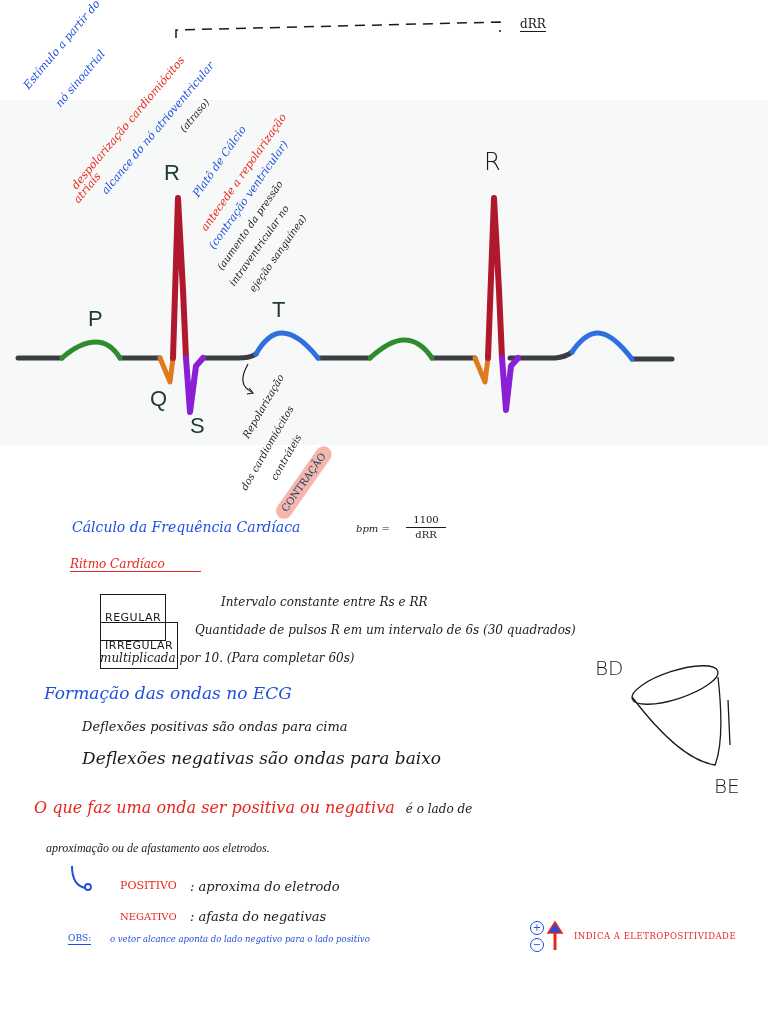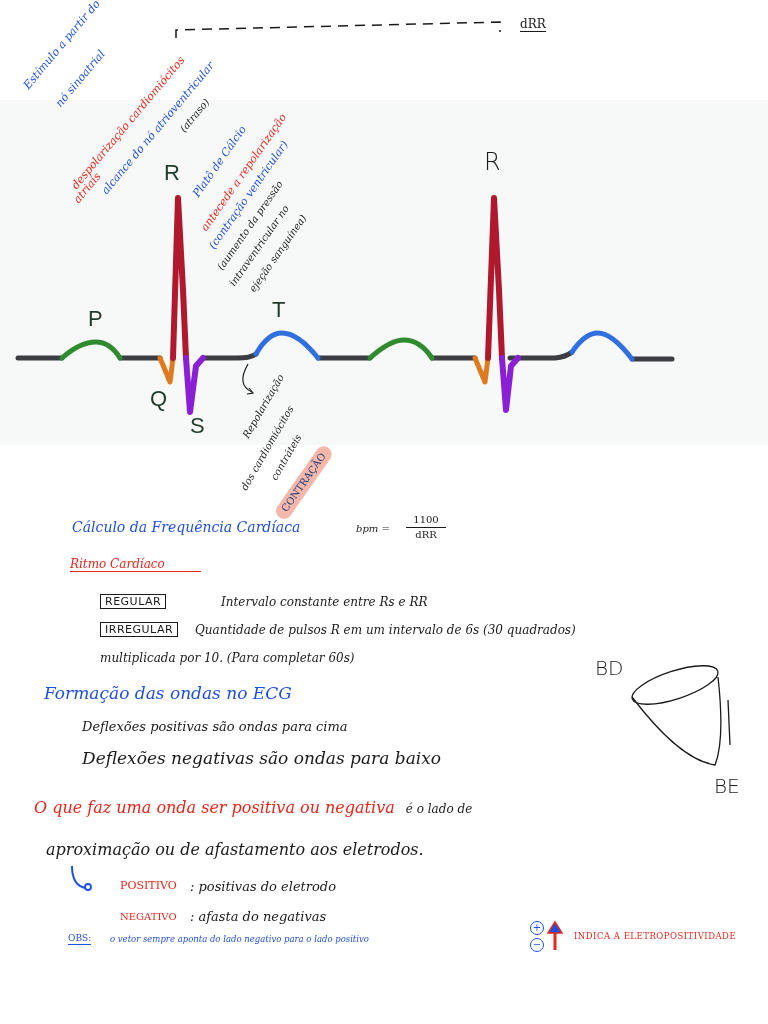--- a/index.html
+++ b/index.html
@@ -9,21 +9,21 @@
         white-space: nowrap; line-height: 1; }
   .blue { color: #1f4fe0; }
   .red { color: #e8261c; }
   .black { color: #1a1a1a; }
   .navy { color: #1c3a78; }
   .ecg-bg { position: absolute; left: 0; top: 100px; width: 768px; height: 345px;
             background: #f7f8f8; }
   svg.ecg { position: absolute; left: 0; top: 0; }
   .wave-label { position: absolute; font-family: "Liberation Sans", sans-serif;
                 font-size: 22px; color: #1f3b2c; }
-  .box { border: 1.5px solid #1a1a1a; padding: 1px 4px; font-style: normal;
+  .box { border: 1.5px solid #1a1a1a; padding: 17px 4px; font-style: normal;
          font-family: "DejaVu Sans", sans-serif; font-size: 11px; letter-spacing: 0.5px; }
   .underline { border-bottom: 1.5px solid currentColor; padding-bottom: 1px; }
   .highlight { background: #f6b7ab; border-radius: 12px; padding: 3px 8px; }
 </style>
 </head>
 <body>
 
 <svg class="ecg" width="768" height="1024" style="pointer-events:none">
   <path d="M176 38 L176 30 L500 22 L500 32" fill="none" stroke="#1a1a1a" stroke-width="1.5" stroke-dasharray="10 7"></path>
 </svg>
@@ -111,34 +111,34 @@
   <path d="M632 697 Q680 760 715 765 Q725 740 718 677" fill="none" stroke="#1a1a1a" stroke-width="1.3"></path>
   <path d="M728 700 L730 745" fill="none" stroke="#1a1a1a" stroke-width="1.3"></path>
 </svg>
 <div class="hw black" style="left:595px; top:658px; font-size:20px; font-style:normal; font-family:'DejaVu Sans',sans-serif; font-weight:300;">BD</div>
 <div class="hw black" style="left:714px; top:776px; font-size:20px; font-style:normal; font-family:'DejaVu Sans',sans-serif; font-weight:300;">BE</div>
 
 <div style="position:absolute; left:34px; top:798px; white-space:nowrap;">
   <span class="hw red" style="position:static; font-size:16px;">O que faz uma onda ser positiva ou negativa</span>
   <span class="hw black" style="position:static; font-size:12px; margin-left:6px;">é o lado de</span>
 </div>
-<div class="hw black" style="left:46px; top:842px; font-size:16px;">aproximação ou de afastamento aos eletrodos.</div>
+<div class="hw black" style="left:46px; top:842px; font-size:12px;font-family:Liberation Serif, serif;">aproximação ou de afastamento aos eletrodos.</div>
 
 <svg class="ecg" width="768" height="1024" style="pointer-events:none">
   <path d="M72 866 Q72 886 86 888" fill="none" stroke="#1f4fe0" stroke-width="2"></path>
   <circle cx="88" cy="887" r="3" fill="none" stroke="#1f4fe0" stroke-width="1.8"></circle>
 </svg>
 
 <div class="hw red" style="left:120px; top:880px; font-size:11px; font-style:normal;">POSITIVO</div>
-<div class="hw black" style="left:190px; top:880px; font-size:13px;">: positivas do eletrodo</div>
+<div class="hw black" style="left:190px; top:880px; font-size:13px;">: aproxima do eletrodo</div>
 <div class="hw red" style="left:120px; top:912px; font-size:10px; font-style:normal;">NEGATIVO</div>
 <div class="hw black" style="left:190px; top:910px; font-size:13px;">: afasta do negativas</div>
 
 <div class="hw blue underline" style="left:68px; top:934px; font-size:9px; font-style:normal;">OBS:</div>
-<div class="hw blue" style="left:110px; top:935px; font-size:8.5px;">o vetor sempre aponta do lado negativo para o lado positivo</div>
+<div class="hw blue" style="left:110px; top:935px; font-size:8.5px;">o vetor alcance aponta do lado negativo para o lado positivo</div>
 
 <div style="position:absolute; left:530px; top:921px; width:12px; height:12px; border:1.5px solid #1f4fe0; border-radius:50%; color:#1f4fe0; font-size:10px; line-height:12px; text-align:center;">+</div>
 <div style="position:absolute; left:530px; top:938px; width:12px; height:12px; border:1.5px solid #1f4fe0; border-radius:50%; color:#1f4fe0; font-size:10px; line-height:12px; text-align:center;">−</div>
 <svg class="ecg" width="768" height="1024" style="pointer-events:none">
   <path d="M555 950 L555 932" stroke="#e8261c" stroke-width="3"></path>
   <path d="M548 933 L555 922 L562 933 Z" fill="#1f4fe0" stroke="#e8261c" stroke-width="1.5"></path>
 </svg>
 <div class="hw red" style="left:574px; top:932px; font-size:8.5px; font-style:normal; letter-spacing:0.5px;">INDICA A ELETROPOSITIVIDADE</div>
 
 </body></html>

